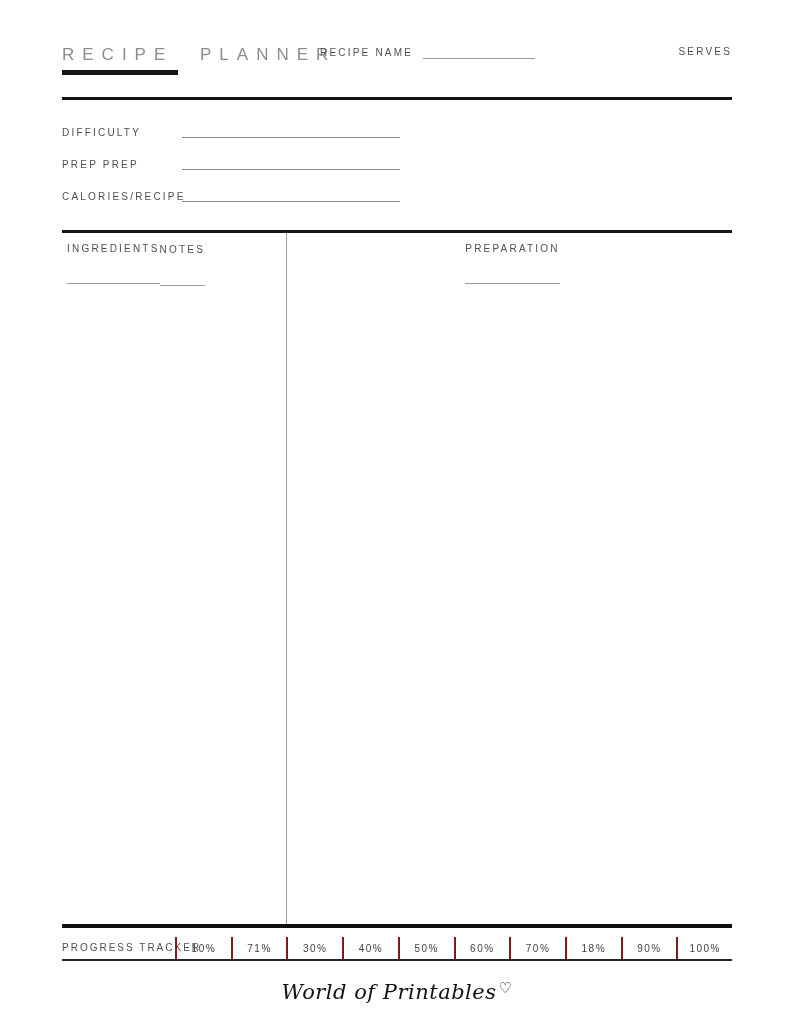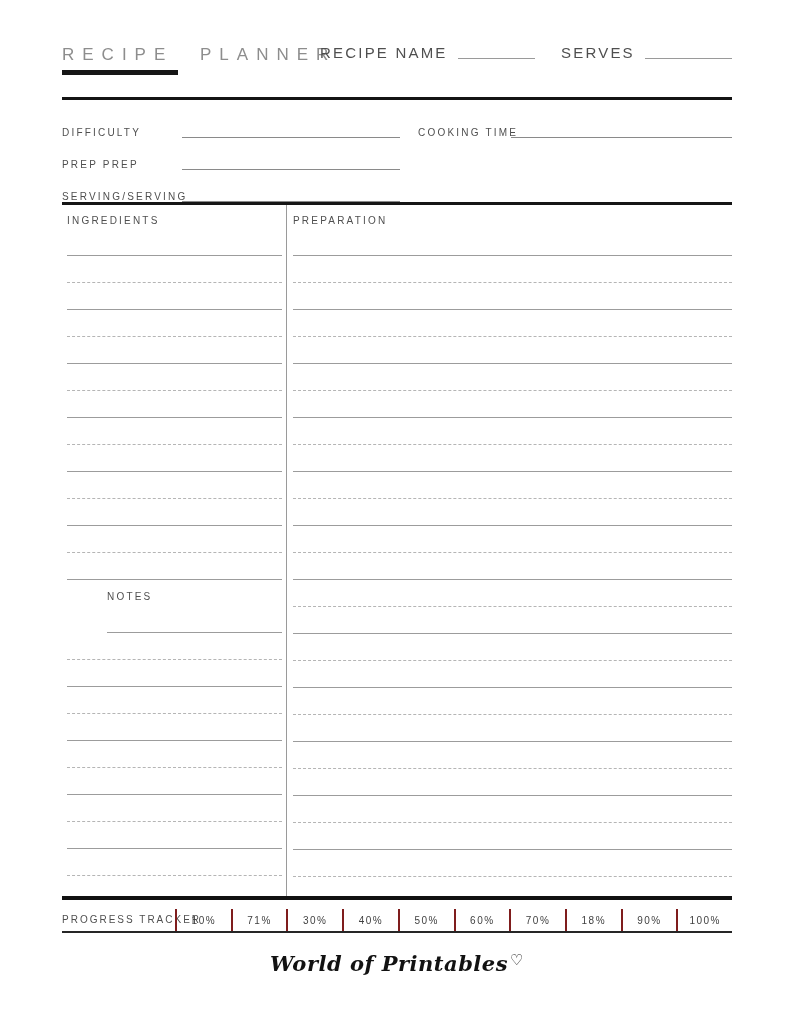--- a/index.html
+++ b/index.html
@@ -10,107 +10,103 @@
   
   .header { display:flex; align-items:flex-start; }
   .title-wrap { width:258px; flex:none; }
   .page-title { font-size:17px; font-weight:400; letter-spacing:8px; word-spacing:14px;
                 color:#8d8d8d; line-height:20px; white-space:nowrap; }
   .title-bar { width:116px; height:5px; background:#161616; margin-top:5px; }
   .header-fields { flex:1; display:flex; align-items:flex-end; padding-top:1px; }
   .hfield { display:flex; align-items:flex-end; }
   .hfield.name { width:215px; flex:none; }
   .hfield.serves { flex:1; }
-  .flabel { font-size:15px; letter-spacing:2.2px; color:#4f4f4f; white-space:nowrap;
+  .flabel { font-size:10px; letter-spacing:2.2px; color:#4f4f4f; white-space:nowrap;
             line-height:12px;text-align:right; }
   .hline { border-bottom:1px solid #9a9a9a; height:13px; flex:1; margin-left:10px; }
 
   .thick-rule { height:3px; background:#141414; border:none; margin-top:22px; }
 
   
-  .meta { display:grid; grid-template-columns:338px 1fr; column-gap:18px;
-          padding-top:6px; }
+  .meta { display:grid; grid-template-columns:338px 1fr; column-gap:32px;
+          padding-top:6px; margin-bottom:28px; }
   .meta-field { display:flex; align-items:flex-end; height:32px; }
   .meta-label { font-size:10px; letter-spacing:2.2px; color:#4f4f4f; white-space:nowrap; }
   .meta-col-l .meta-label { width:120px; flex:none; }
   .meta-col-r .meta-label { width:93px; flex:none; }
   .meta-line { flex:1; border-bottom:1px solid #8a8a8a; height:1px; }
 
   
   .sheet { display:flex; border-top:3px solid #161616; border-bottom:4px solid #111111;
            height:698px; }
   .col-ingredients { width:225px; flex:none; border-right:1px solid #9a9a9a;
-                     padding:0 4px 0 5px; display:flex; flex-direction:column; }
-  .col-preparation { flex:1; padding-left:6px; display:flex; flex-direction:column; }
+                     padding:0 4px 0 5px; display:flex; }
+  .col-preparation { flex:1; padding-left:6px; display:flex; flex-direction:column;align-items:center; }
   .section-head { height:51px; flex:none; padding-top:10px; border-bottom:1px solid #9c9c9c;
                   font-size:10px; letter-spacing:2.2px; color:#4f4f4f; }
   .notes-head { height:53px; flex:none; padding-top:11px; border-bottom:1px solid #9c9c9c;
-                font-size:10px; letter-spacing:2.2px; color:#4f4f4f;margin-left:40px; }
+                font-size:10px; letter-spacing:2.2px; color:#4f4f4f; }
   .line { height:27px; flex:none; border-bottom:1px solid #9c9c9c; }
   .line.dotted { border-bottom:1px dashed #b5b5b5; }
 
   
   .tracker { display:flex; align-items:flex-end; height:33px;
              border-bottom:2px solid #262626; }
   .tracker-label { width:113px; flex:none; font-size:10px; letter-spacing:2px;
                    color:#4f4f4f; padding-bottom:6px; white-space:nowrap; }
   .tracker-cell { flex:1; height:22px; border-left:2px solid #7f1d1d;
                   display:flex; align-items:center; justify-content:center;
                   font-size:10px; letter-spacing:1.5px; color:#3f3f3f; }
 
   
   .footer { text-align:center; margin-top:18px; }
-  .brand { font-family:"DejaVu Serif", serif; font-style:italic; font-weight:700;
+  .brand { font-family:"DejaVu Serif", serif; font-style:italic; font-weight:400;
            font-size:21px; color:#121212; letter-spacing:0.5px; }
   .brand-heart { font-style:normal; font-size:15px; vertical-align:6px; margin-left:2px; }
 </style>
 </head>
 <body>
 
 <div class="page">
 
   <div class="header">
     <div class="title-wrap">
       <div class="page-title">RECIPE PLANNER</div>
       <div class="title-bar"></div>
     </div>
     <div class="header-fields">
       <div class="hfield name">
         <span class="flabel">RECIPE NAME</span>
         <span class="hline"></span>
       </div>
-      <div class="hfield serves" style="margin-left:26px;">
+      <div class="hfield serves" style="margin-left:26px;flex-direction:column;">
         <span class="flabel">SERVES</span>
         <span class="hline"></span>
       </div>
     </div>
   </div>
 
   <hr class="thick-rule">
 
   <div class="meta">
     <div class="meta-col-l">
       <div class="meta-field">
         <span class="meta-label">DIFFICULTY</span>
         <span class="meta-line"></span>
       </div>
       <div class="meta-field">
         <span class="meta-label">PREP PREP</span>
         <span class="meta-line"></span>
       </div>
       <div class="meta-field">
-        <span class="meta-label">SERVING/SERVING</span>
+        <span class="meta-label">CALORIES/RECIPE</span>
         <span class="meta-line"></span>
       </div>
     </div>
     <div class="meta-col-r">
-      <div class="meta-field">
-        <span class="meta-label">COOKING TIME</span>
-        <span class="meta-line"></span>
-      </div>
     </div>
   </div>
 
   <div class="sheet">
     <div class="col-ingredients">
       <div class="section-head">INGREDIENTS</div>
       <div id="ing-lines" style="display:contents;"><div class="line dotted"></div><div class="line solid"></div><div class="line dotted"></div><div class="line solid"></div><div class="line dotted"></div><div class="line solid"></div><div class="line dotted"></div><div class="line solid"></div><div class="line dotted"></div><div class="line solid"></div><div class="line dotted"></div><div class="line solid"></div></div>
       <div class="notes-head">NOTES</div>
       <div id="notes-lines" style="display:contents;"><div class="line dotted"></div><div class="line solid"></div><div class="line dotted"></div><div class="line solid"></div><div class="line dotted"></div><div class="line solid"></div><div class="line dotted"></div><div class="line solid"></div><div class="line dotted"></div></div>
     </div>

